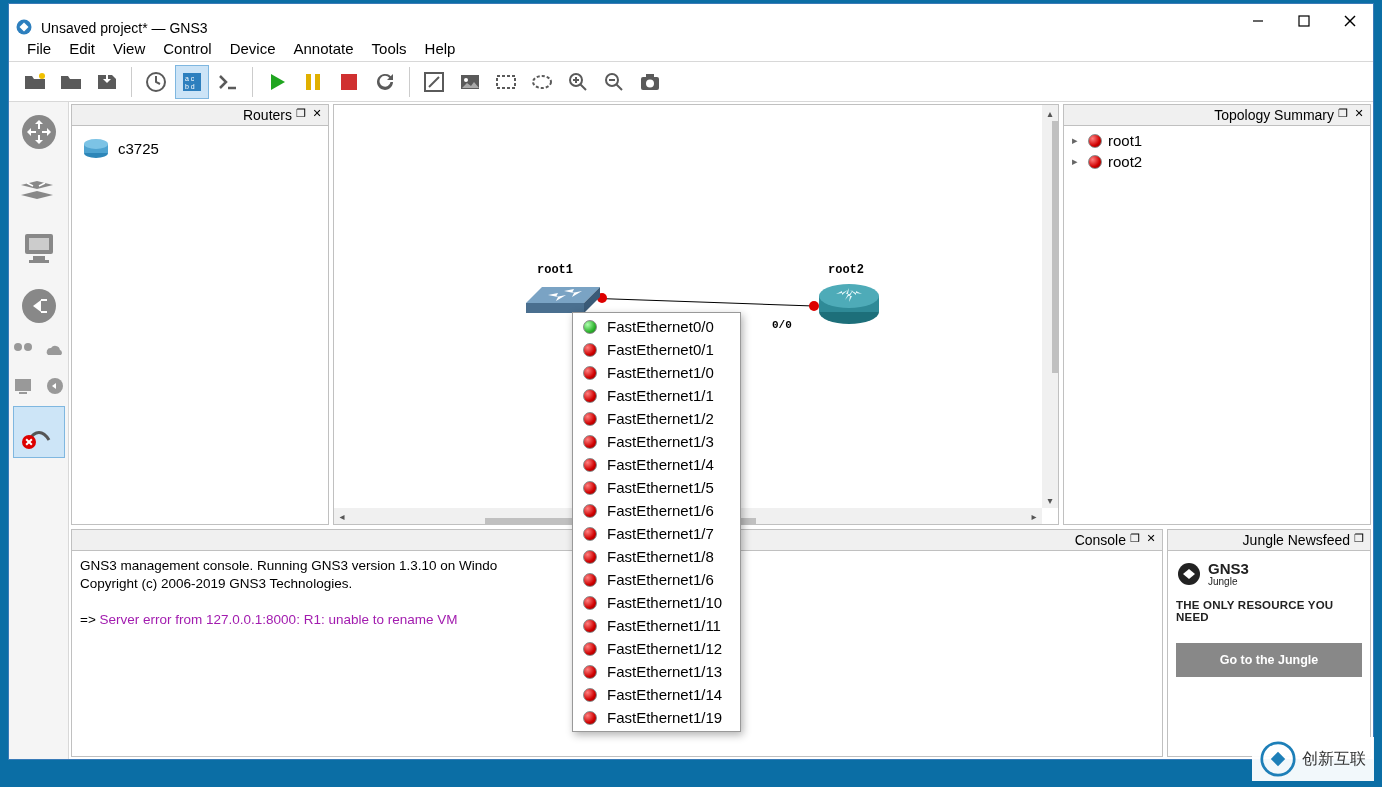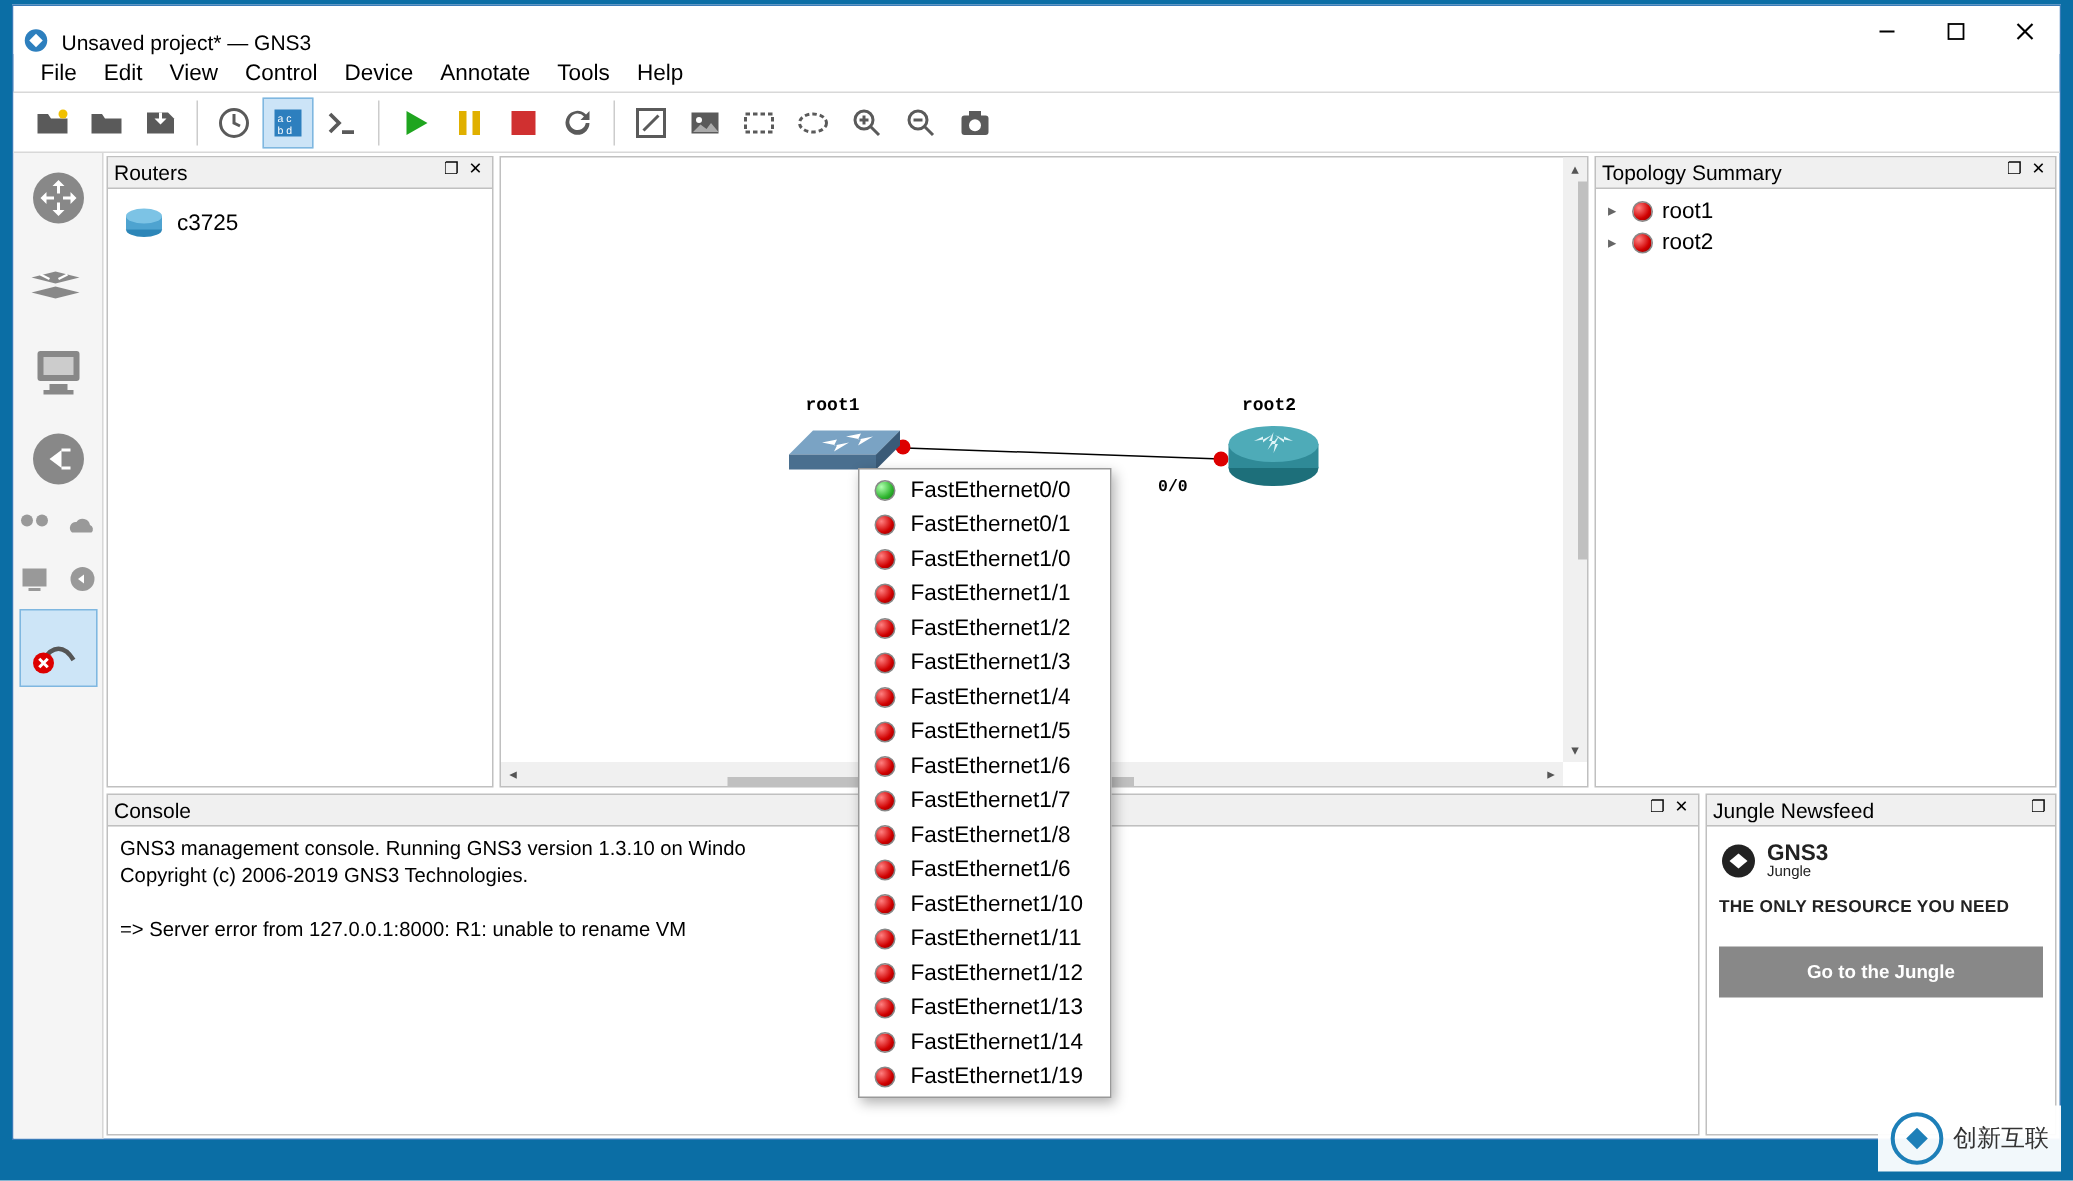--- a/index.html
+++ b/index.html
@@ -23,21 +23,21 @@
   .left-dock { width:60px; background:#f5f5f5; border-right:1px solid #d8d8d8; display:flex; flex-direction:column; align-items:center; gap:6px; padding-top:4px; }
   .dock-btn { width:52px; height:52px; display:flex; align-items:center; justify-content:center; }
   .dock-btn.small { height:28px; width:28px; }
   .dock-row { display:flex; gap:4px; }
   .dock-btn.active { background:#cde5f7; border:1px solid #7fb7e0; }
 
   .mid-col { flex:1; display:flex; flex-direction:column; min-width:0; }
   .top-row { flex:1; display:flex; min-height:0; }
   .routers-panel { width:258px; border:1px solid #c0c0c0; margin:2px; display:flex; flex-direction:column; background:#fff; }
   .panel-header { background:#f0f0f0; font-family: "Courier New", monospace; font-size:14px; padding:2px 4px; display:flex; align-items:center; border-bottom:1px solid #c0c0c0; }
-  .panel-header-title { flex:1; }
+  .panel-header-title { flex:1;text-align:right; }
   .panel-hd-btn { width:14px; height:14px; font-size:11px; line-height:11px; text-align:center; color:#000; margin-left:2px; cursor:default; }
   .routers-list { flex:1; padding:6px; }
   .router-item { display:flex; align-items:center; gap:8px; padding:4px; }
   .router-item .icon { width:28px; height:24px; }
   .router-item .lbl { font-size:15px; }
 
   .canvas-wrap { flex:1; border:1px solid #c0c0c0; margin:2px; position:relative; background:#fff; overflow:hidden; }
   .canvas { position:absolute; inset:0; }
   .hscroll, .vscroll { position:absolute; background:#f0f0f0; }
   .hscroll { left:0; right:16px; bottom:0; height:16px; display:flex; align-items:center; }
@@ -50,22 +50,22 @@
   .topo-panel { width:308px; border:1px solid #c0c0c0; margin:2px; background:#fff; display:flex; flex-direction:column; }
   .topo-list { flex:1; padding:4px; }
   .topo-item { display:flex; align-items:center; gap:6px; padding:2px 4px; font-size:15px; }
   .expander { width:10px; font-size:11px; color:#666; }
   .status-dot { width:14px; height:14px; border-radius:50%; background: radial-gradient(circle at 30% 30%, #ff8080, #d00000 60%, #800000); border:1px solid #888; }
   .status-dot.green { background: radial-gradient(circle at 30% 30%, #b0ffb0, #2fb52f 60%, #107010); }
 
   .bottom-row { height:232px; display:flex; }
   .console-panel { flex:1; border:1px solid #c0c0c0; margin:2px; background:#fff; display:flex; flex-direction:column; }
   .console-body { flex:1; padding:6px 8px; font-family:"Courier New", monospace; font-size:13.5px; line-height:18px; overflow:hidden; }
-  .console-body .err { color:#000000; }
-  .jungle-panel { width:234px; border:1px solid #c0c0c0; margin:2px; background:#fff; display:flex; flex-direction:column; }
+  .console-body .err { color:#a21caf; }
+  .jungle-panel { width:204px; border:1px solid #c0c0c0; margin:2px; background:#fff; display:flex; flex-direction:column; }
   .jungle-body { flex:1; padding:10px 8px; display:flex; flex-direction:column; font-size:12px; color:#222; }
   .jungle-logo { display:flex; align-items:center; gap:6px; font-weight:bold; font-size:15px; margin-bottom:12px; }
   .jungle-title { font-weight:bold; font-size:11.5px; margin-bottom:4px; letter-spacing:0.2px; }
   .jungle-desc { font-size:11px; line-height:14px; }
   .jungle-btn { background:#888; color:#fff; text-align:center; padding:10px 4px; margin-top:16px; font-weight:bold; font-size:12.5px; }
 
   
   .node-label { position:absolute; font-family:"Courier New", monospace; font-weight:bold; font-size:12px; }
   .node-icon { position:absolute; }
   .link { position:absolute; background:#000; height:1px; transform-origin:left center; }

